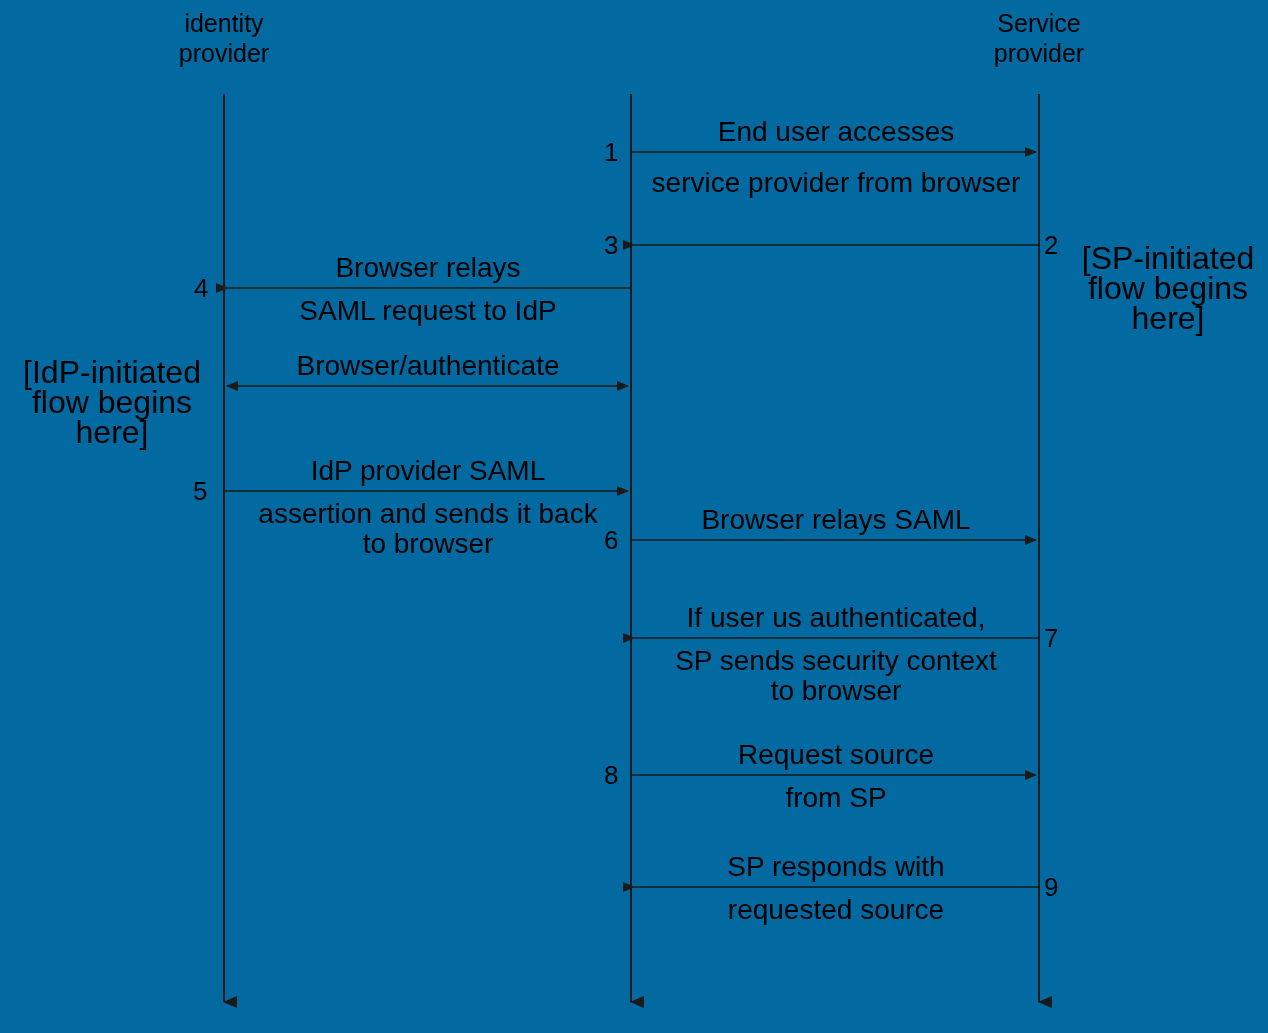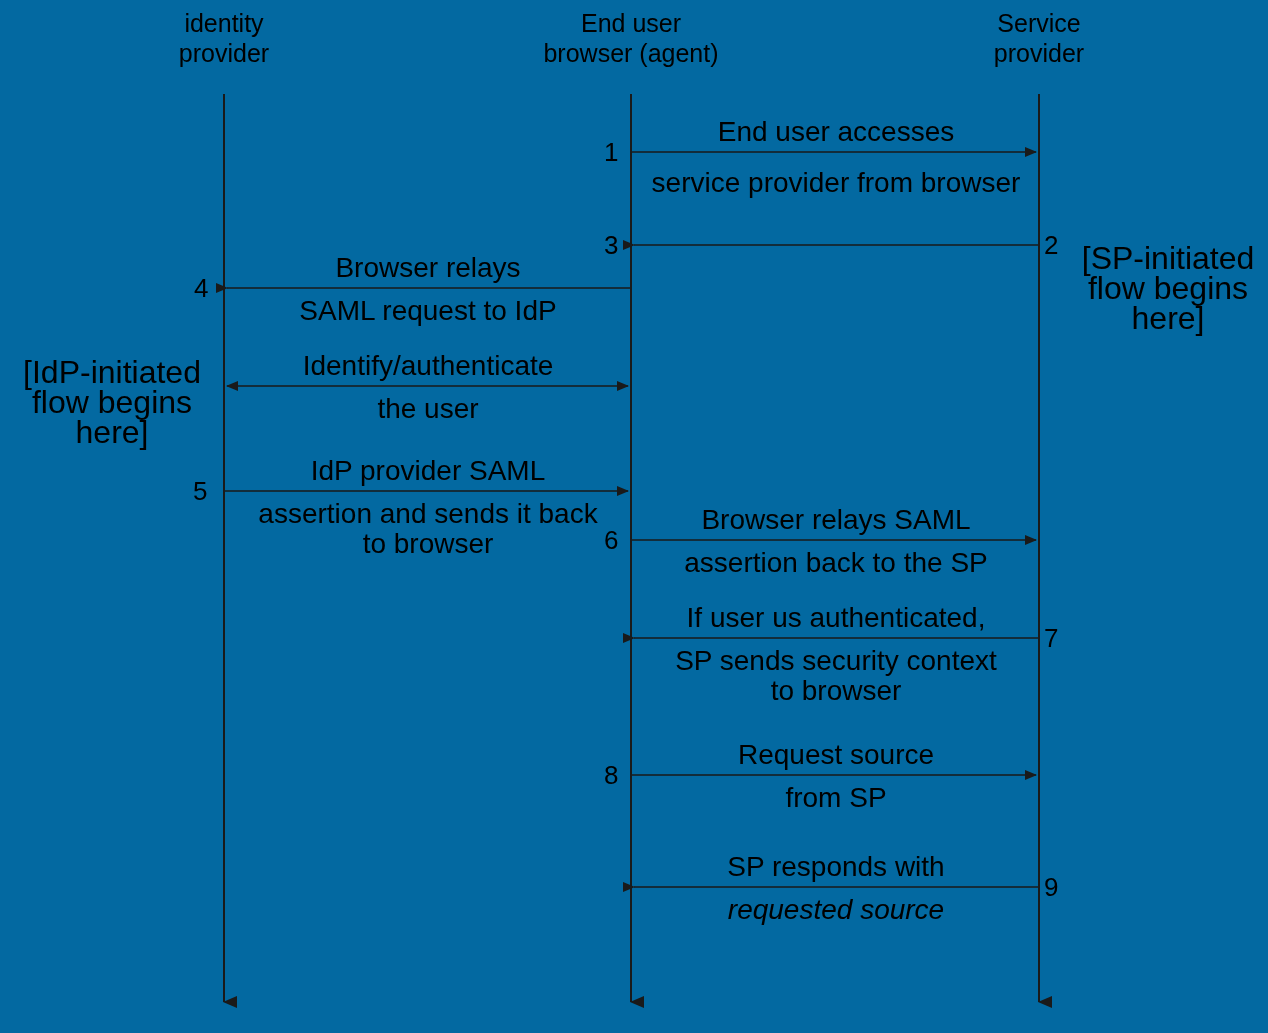--- a/index.html
+++ b/index.html
@@ -107,59 +107,55 @@
     <line class="msg-line" x1="1038" y1="638" x2="634" y2="638" marker-end="url(#arrowL)"></line>
 
     <line class="msg-line thin" x1="632" y1="775" x2="1036" y2="775" marker-end="url(#arrowR)"></line>
 
     <line class="msg-line" x1="1038" y1="887" x2="634" y2="887" marker-end="url(#arrowL)"></line>
   </svg>
 
   <div class="head-label" style="left:124px; top:8px; width:200px;">identity
 provider</div>
 
-  <div class="head-label" style="left:511px; top:8px; width:240px;">End user
-browser (agent)</div>
 
   <div class="head-label" style="left:939px; top:8px; width:200px;">Service
 provider</div>
 
   <div class="step-num" style="left:604px; top:139px;">1</div>
   <div class="msg-label" style="left:634px; top:117px; width:404px;">End user accesses</div>
   <div class="msg-label" style="left:634px; top:160px; width:404px;margin-top:8px;">service provider from browser</div>
 
   <div class="step-num" style="left:604px; top:232px;">3</div>
   <div class="step-num" style="left:1044px; top:232px;">2</div>
   <div class="note" style="left:1072px; top:243px; width:192px;">[SP-initiated
 flow begins here]</div>
 
   <div class="step-num" style="left:194px; top:275px;">4</div>
   <div class="msg-label" style="left:228px; top:253px; width:400px;">Browser relays</div>
   <div class="msg-label" style="left:228px; top:296px; width:400px;">SAML request to IdP</div>
 
   <div class="note" style="left:12px; top:357px; width:200px;">[IdP-initiated
 flow begins here]</div>
-  <div class="msg-label" style="left:228px; top:351px; width:400px;">Identify/authenticate</div>
-  <div class="msg-label" style="left:228px; top:394px; width:400px;">the user</div>
+  <div class="msg-label" style="left:228px; top:351px; width:400px;">Browser/authenticate</div>
 
   <div class="step-num" style="left:193px; top:478px;">5</div>
   <div class="msg-label" style="left:228px; top:456px; width:400px;">IdP provider SAML</div>
   <div class="msg-label" style="left:228px; top:499px; width:400px;">assertion and sends it back
 to browser</div>
 
   <div class="step-num" style="left:604px; top:527px;">6</div>
   <div class="msg-label" style="left:634px; top:505px; width:404px;">Browser relays SAML</div>
-  <div class="msg-label" style="left:634px; top:548px; width:404px;">assertion back to the SP</div>
 
   <div class="step-num" style="left:1044px; top:625px;">7</div>
   <div class="msg-label" style="left:634px; top:603px; width:404px;">If user us authenticated,</div>
   <div class="msg-label" style="left:634px; top:646px; width:404px;">SP sends security context
 to browser</div>
 
   <div class="step-num" style="left:604px; top:762px;">8</div>
   <div class="msg-label" style="left:634px; top:740px; width:404px;">Request source</div>
   <div class="msg-label" style="left:634px; top:783px; width:404px;">from SP</div>
 
   <div class="step-num" style="left:1044px; top:874px;">9</div>
   <div class="msg-label" style="left:634px; top:852px; width:404px;">SP responds with</div>
-  <div class="msg-label" style="left:634px; top:895px; width:404px;font-style:italic;">requested source</div>
+  <div class="msg-label" style="left:634px; top:895px; width:404px;">requested source</div>
 
 </div>
 
 </body></html>

